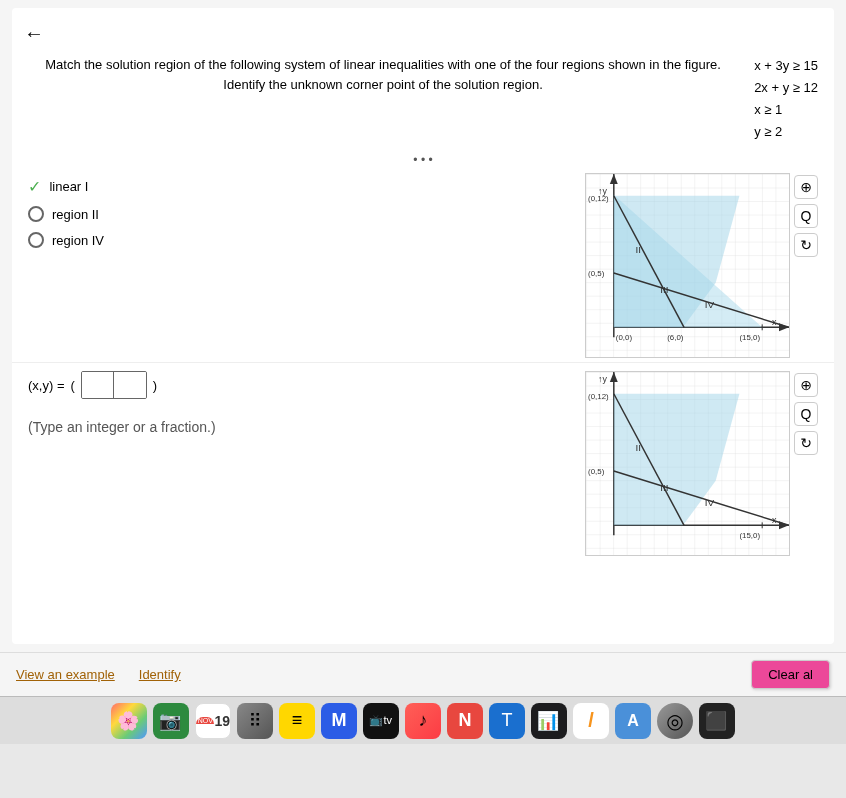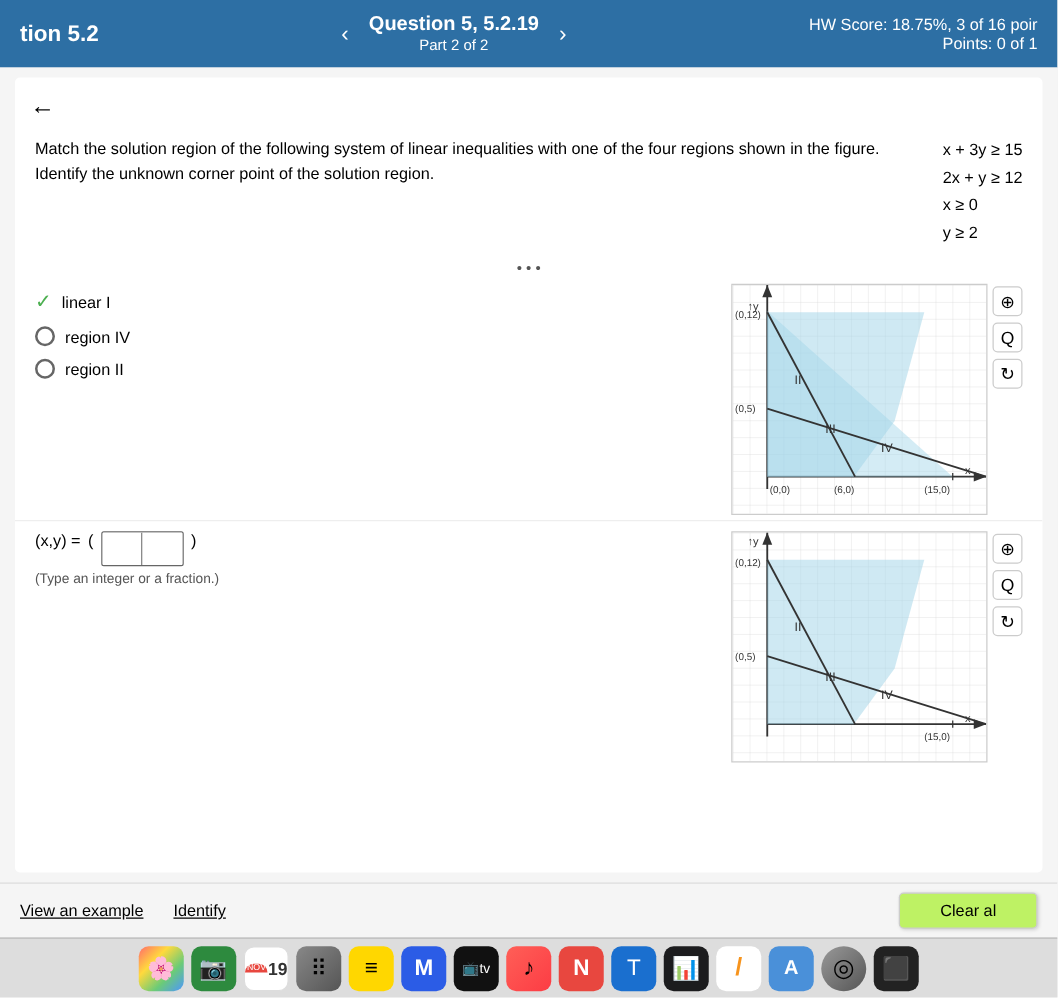--- a/index.html
+++ b/index.html
@@ -53,20 +53,21 @@
       gap: 16px;
     }
 
     .question-text-area {
       flex: 1;
     }
     .question-text {
       font-size: 13px;
       line-height: 1.5;
       margin-bottom: 8px;
+      text-align: center;
     }
     .system-equations {
       font-size: 13px;
       line-height: 1.7;
       text-align: left;
     }
 
     .part1-section {
       display: flex;
       padding: 4px 16px;
@@ -115,65 +116,66 @@
       display: flex;
       padding: 8px 16px;
       gap: 12px;
       border-top: 1px solid #eee;
     }
 
     .part2-text-area { flex: 1; }
     .part2-title { font-size: 13px; line-height: 1.5; margin-bottom: 8px; }
     .input-row {
       display: flex;
+      align-items: center;
       gap: 6px;
       font-size: 13px;
-      margin-bottom: 4px;
+      margin-bottom: 20px;
     }
     .coord-input {
       display: inline-flex;
       border: 1px solid #666;
       border-radius: 2px;
       overflow: hidden;
     }
     .coord-box {
       width: 32px; height: 26px;
       border: none;
       border-right: 1px solid #666;
       text-align: center;
       font-size: 13px;
       outline: none;
     }
     .coord-box:last-child { border-right: none; }
-    .hint-text { font-size: 11px; color: #555; margin-top: 2px; }
+    .hint-text { font-size: 14px; color: #555; margin-top: 2px; }
 
     .expand-dots {
       text-align: center;
       font-size: 12px;
       color: #555;
       margin: 2px 0;
     }
 
     .bottom-bar {
       background: #f5f5f5;
       display: flex;
       align-items: center;
       justify-content: space-between;
       padding: 8px 16px;
       height: 44px;
       border-top: 1px solid #ddd;
     }
     .bottom-links { display: flex; gap: 24px; }
-    .bottom-link { font-size: 13px; color: #000000; text-decoration: underline; cursor: pointer; background: none; border: none; }
+    .bottom-link { font-size: 13px; color: #a16207; text-decoration: underline; cursor: pointer; background: none; border: none; }
 
     .clear-btn {
-      background: #bef264;
+      background: #ec4899;
       border: 1px solid #ccc;
       border-radius: 4px;
-      padding: 6px 32px;
+      padding: 6px 16px;
       font-size: 13px;
       cursor: pointer;
       box-shadow: 1px 1px 3px rgba(0,0,0,0.15);
     }
 
     
     .dock {
       background: rgba(220,220,220,0.9);
       border-top: 1px solid #bbb;
       height: 48px;
@@ -197,71 +199,54 @@
       display: flex;
       flex-direction: column;
       height: 100%;
     }
   </style>
 </head>
 <body>
 
 <div class="wrapper">
 
-  <div class="header">
-    <div class="header-left">tion 5.2</div>
-    <div class="header-center">
-      <div class="header-nav">
-        <button class="nav-arrow">‹</button>
-        <div>
-          <div class="question-title">Question 5, 5.2.19</div>
-          <div class="part">Part 2 of 2</div>
-        </div>
-        <button class="nav-arrow">›</button>
-      </div>
-    </div>
-    <div class="header-right">
-      <div>HW Score: 18.75%, 3 of 16 poir</div>
-      <div>Points: 0 of 1</div>
-    </div>
-  </div>
 
   <div class="main-content">
     <div class="content-area">
 
       <button class="back-btn">←</button>
 
       <div class="question-section">
         <div class="question-text-area">
           <div class="question-text">Match the solution region of the following system of linear inequalities with one of the four regions shown in the figure. Identify the unknown corner point of the solution region.</div>
         </div>
         <div class="system-equations">
           <div>x + 3y ≥ 15</div>
           <div>2x + y ≥ 12</div>
-          <div>x ≥ 0</div>
+          <div>x ≥ 1</div>
           <div>y ≥ 2</div>
         </div>
       </div>
 
       <div class="expand-dots">• • •</div>
 
       <div class="part1-section">
         <div class="options-area">
 
           <div class="option-row">
             <span class="check-mark">✓</span>
             <span>linear I</span>
           </div>
           <div class="option-row">
             <span class="radio-circle"></span>
-            <span>region IV</span>
+            <span>region II</span>
           </div>
           <div class="option-row">
             <span class="radio-circle"></span>
-            <span>region II</span>
+            <span>region IV</span>
           </div>
 
         </div>
 
         <div style="position:relative; display:flex; align-items:flex-start; gap:4px;">
           <div class="graph-container">
             <svg class="graph-svg" viewBox="0 0 205 185">
 
               <defs>
                 <pattern id="grid1" width="13.67" height="13.67" patternUnits="userSpaceOnUse">

